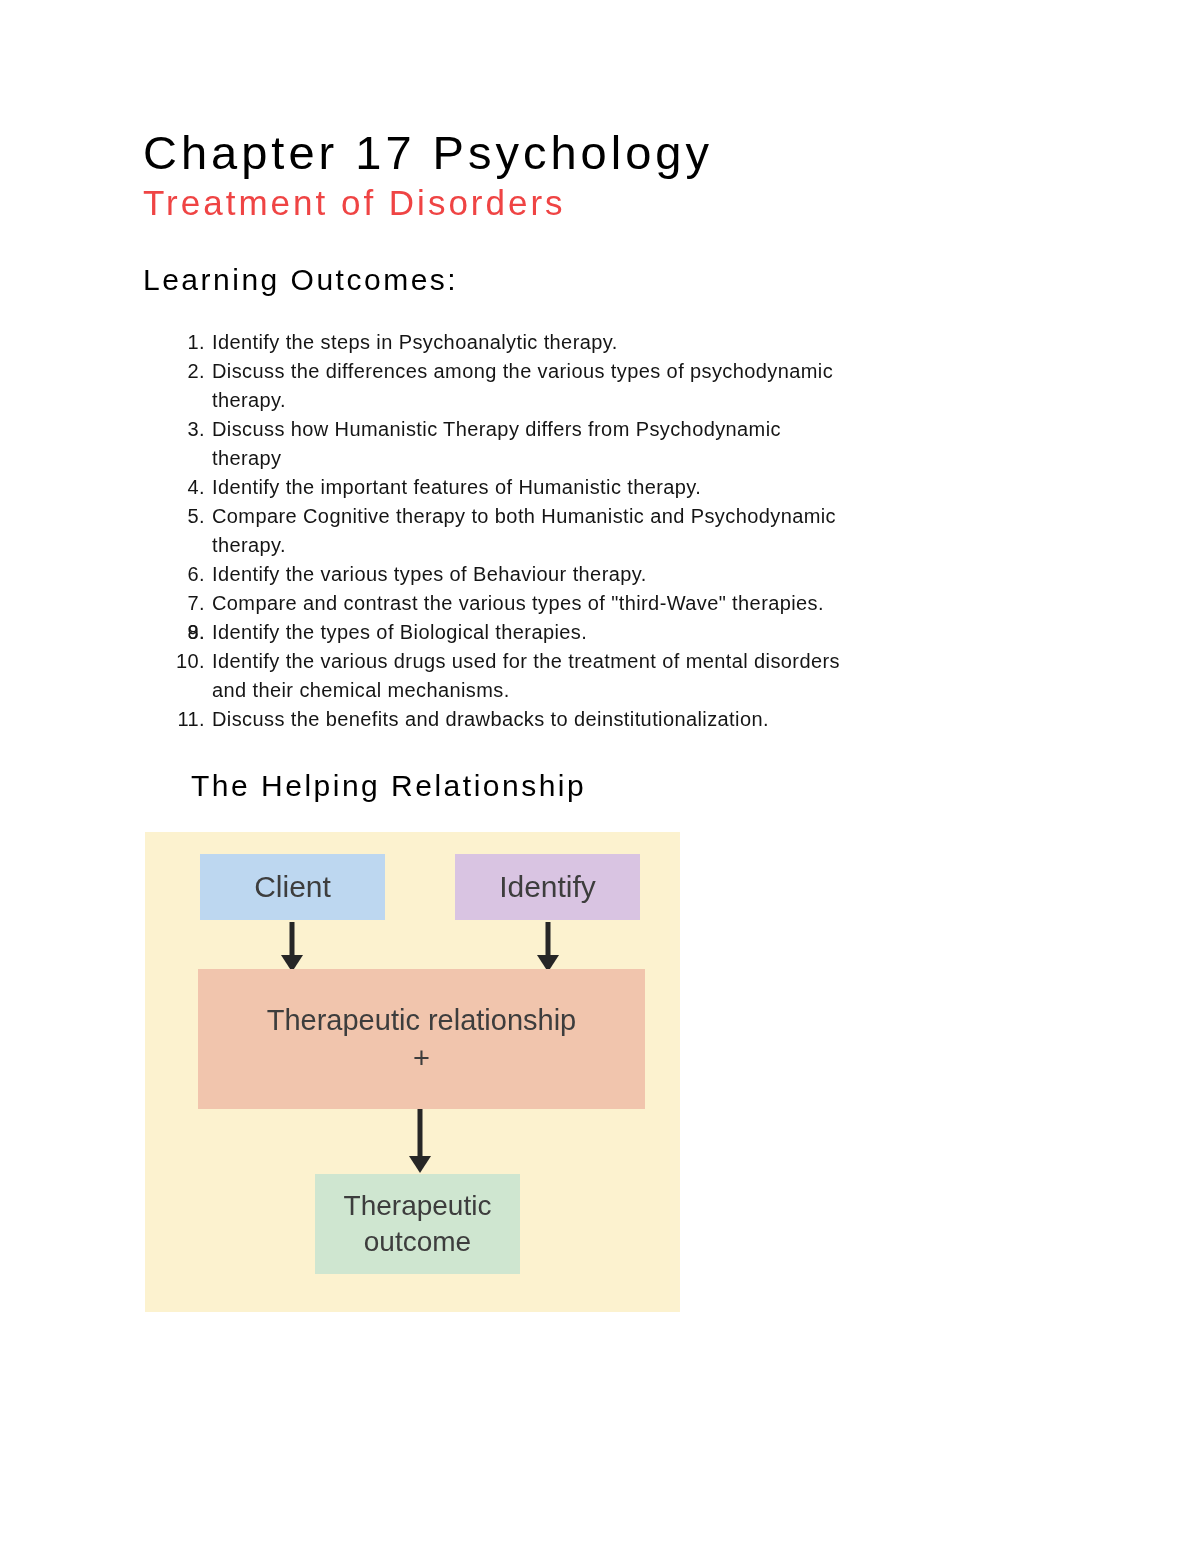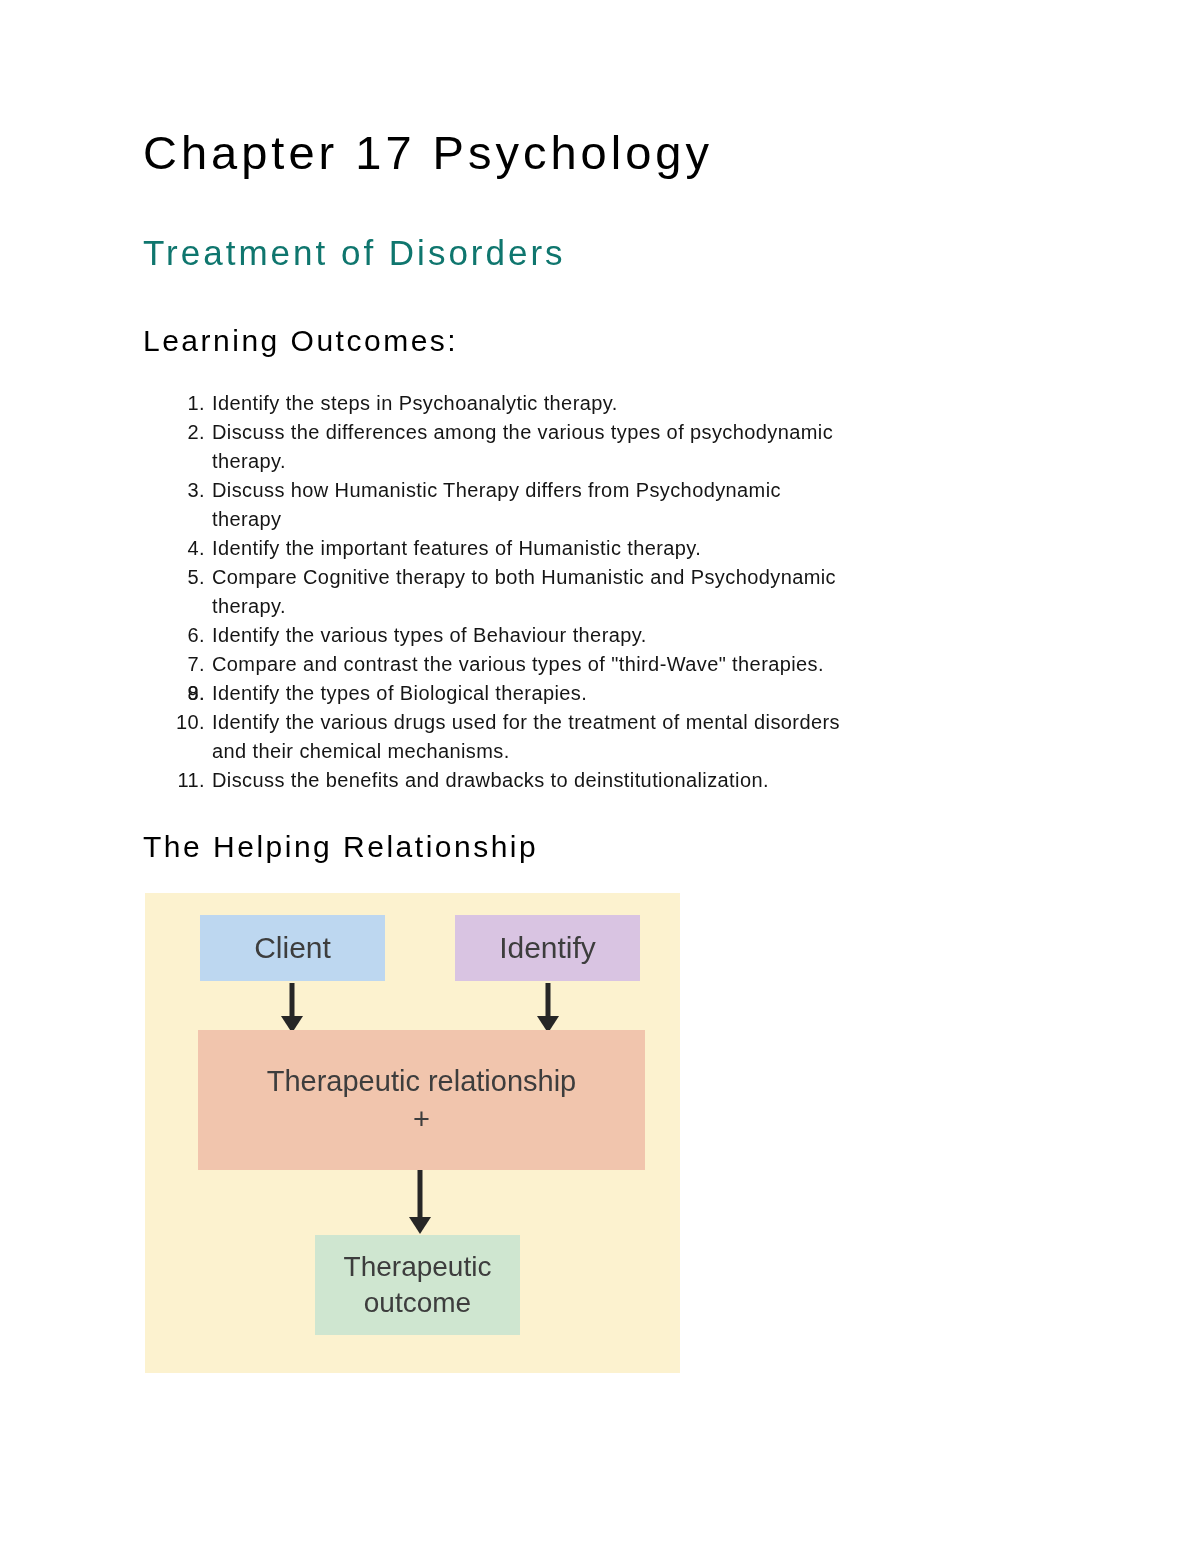--- a/index.html
+++ b/index.html
@@ -11,30 +11,29 @@
     background:#ffffff;
     overflow:hidden;
   }
   .content { padding:125px 0 0 143px; width:1000px; }
 
   h1.doc-title {
     font-size:47px; font-weight:400; color:#000;
     letter-spacing:4px; line-height:56px;
   }
   h2.doc-subtitle {
-    margin-top:50px;
-    font-size:35px; font-weight:400; color:#0f766e;
+    font-size:35px; font-weight:400; color:#ef4444;
     letter-spacing:3px; line-height:44px;
   }
   h3.section-heading {
-    margin-top:48px;
+    margin-top:37px;
     font-size:30px; font-weight:400; color:#000;
     letter-spacing:2.5px; line-height:36px;
   }
-  h3.helping-heading { margin-top:34px; }
+  h3.helping-heading { margin-top:34px;margin-left:48px; }
 
   ol.outcomes {
     margin-top:30px;
     list-style:none;
     width:700px;
   }
   ol.outcomes li {
     position:relative;
     padding-left:69px;
     font-size:20px; line-height:29px;

